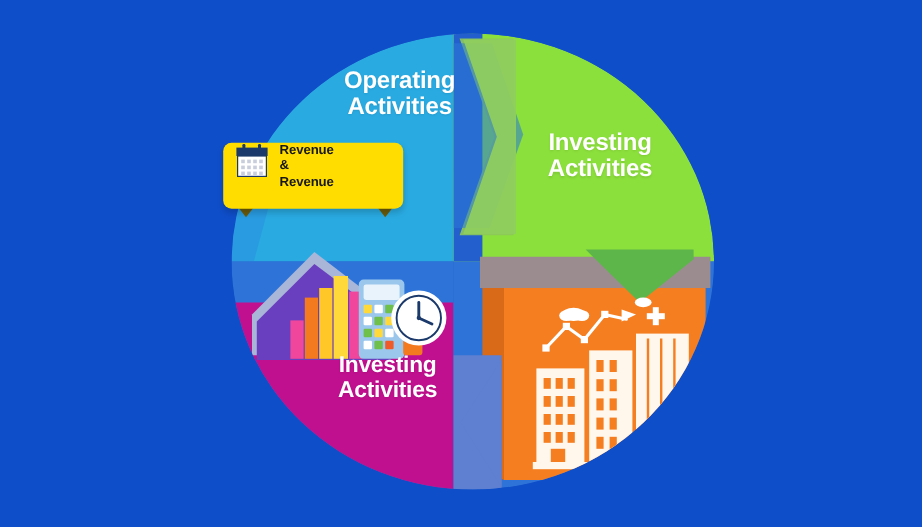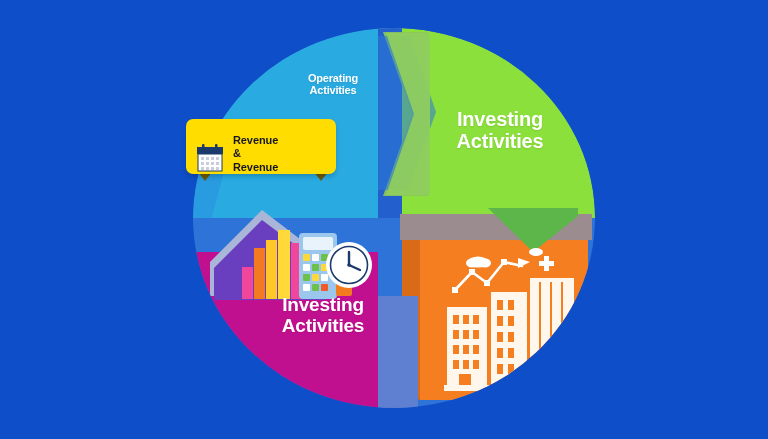--- a/index.html
+++ b/index.html
@@ -33,23 +33,23 @@
     color: #ffffff;
     font-weight: bold;
     line-height: 1.12;
     text-align: center;
     letter-spacing: -0.2px;
     pointer-events: none;
     text-shadow: 0 1px 2px rgba(0,0,0,0.10);
   }
   #label-operating {
     left: 268px;
-    top: 72px;
+    top: 56px;
     width: 130px;
-    font-size: 11px;
+    font-size: 20px;
   }
   #label-investing-green {
     left: 420px;
     top: 108px;
     width: 160px;
     font-size: 20px;
   }
   #label-investing-magenta {
     left: 248px;
     top: 294px;
@@ -60,21 +60,21 @@
   #revenue-card {
     position: absolute;
     left: 186px;
     top: 119px;
     width: 150px;
     height: 55px;
     background: #FFDD00;
     border-radius: 7px;
     box-shadow: 0 3px 5px rgba(0,0,0,0.18);
     display: flex;
-    align-items: flex-end;
+    align-items: flex-start;
     padding: 0 9px;
     box-sizing: border-box;
     gap: 8px;
   }
   #revenue-card .cal-icon {
     flex: 0 0 auto;
     width: 30px;
     height: 31px;
     display: block;
   }

